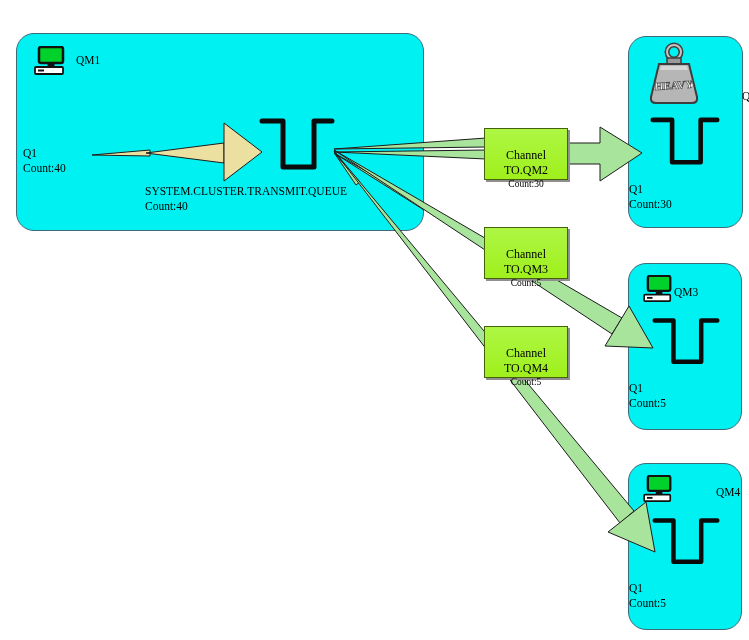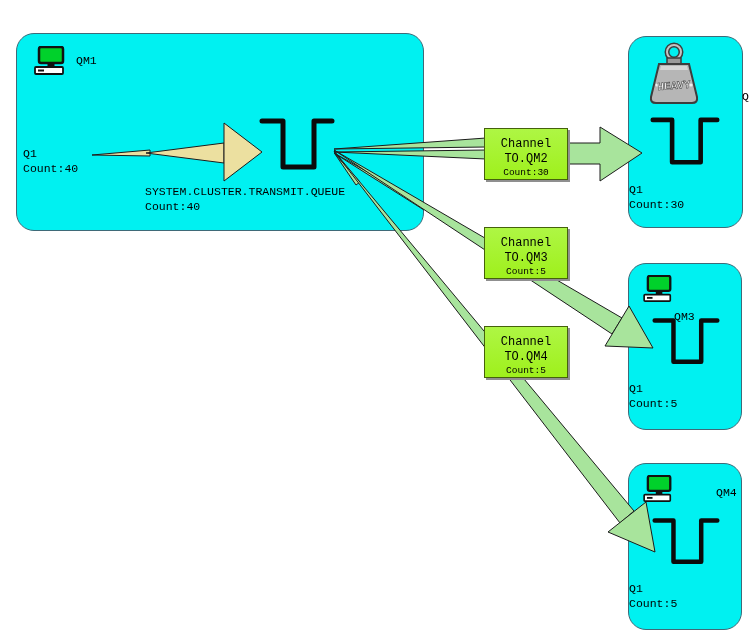--- a/index.html
+++ b/index.html
@@ -1,33 +1,33 @@
 <!DOCTYPE html>
 <html><head>
 <meta charset="utf-8">
 <style>
   html,body{margin:0;padding:0;background:#fff;}
   #canvas{
     position:relative;width:749px;height:640px;background:#fff;overflow:hidden;
-    font-family:Liberation Mono, monospace;color:#000;
+    font-family:Liberation Serif, serif;color:#000;
   }
   
   .qm-box{
     position:absolute;background:#00F1F1;border:1.5px solid #3F6A78;
     border-radius:18px;z-index:1;box-sizing:border-box;
   }
   .qm-label{position:absolute;font-size:11.5px;white-space:nowrap;}
   .centered-text{position:absolute;font-size:11.5px;line-height:15px;white-space:nowrap;}
   .icon-wrap{position:absolute;}
   
   .channel-box{
     position:absolute;width:84px;height:52px;z-index:10;box-sizing:border-box;
     background:linear-gradient(180deg,#aef644 0%,#9fF01c 100%);
     border:1px solid #45610c;box-shadow:2px 2px 0 #8f8f8f;
-    text-align:center;font-size:12px;line-height:15px;padding-top:8px;
+    text-align:center;font-size:12px;line-height:15px;padding-top:19px;
   }
   .channel-count{font-size:9.5px;line-height:12px;}
   
   .resolve-label{
     position:absolute;left:146px;top:139px;width:74px;height:26px;z-index:10;
     background:#F1E8B2;border:1px solid #2b2b2b;box-shadow:2px 2px 0 #6f6f6f;
     text-align:center;font-size:12px;line-height:25px;box-sizing:border-box;
   }
   #arrow-layer{position:absolute;left:0;top:0;z-index:5;}
   svg{display:block;}
@@ -92,21 +92,21 @@
 
   <div class="qm-box" style="left:628px;top:263px;width:114px;height:167px;">
     <span class="icon-wrap" style="left:14px;top:11px;">
       <svg width="34" height="28" viewBox="0 0 36 30">
         <rect x="5" y="1" width="24" height="16" rx="2" fill="#00d12b" stroke="#111" stroke-width="2.5"></rect>
         <rect x="13.5" y="17.5" width="7" height="3.5" fill="#111"></rect>
         <rect x="1" y="21" width="28" height="7" rx="1" fill="#fff" stroke="#111" stroke-width="1.8"></rect>
         <line x1="4" y1="24.5" x2="10" y2="24.5" stroke="#111" stroke-width="2"></line>
       </svg>
     </span>
-    <span class="qm-label" style="left:45px;top:22px;margin-top:24px;">QM3</span>
+    <span class="qm-label" style="left:45px;top:22px;">QM3</span>
     <span class="icon-wrap" style="left:23px;top:51px;">
       <svg width="68" height="54" viewBox="0 0 76 56">
         <path d="M3,4 H24 V50 H55 V4 H73" fill="none" stroke="#0b0b0b" stroke-width="5" stroke-linejoin="round" stroke-linecap="round"></path>
       </svg>
     </span>
     <div class="centered-text" style="left:0;top:117px;width:100%;">
       <div>Q1</div>
       <div>Count:5</div>
     </div>
   </div>

